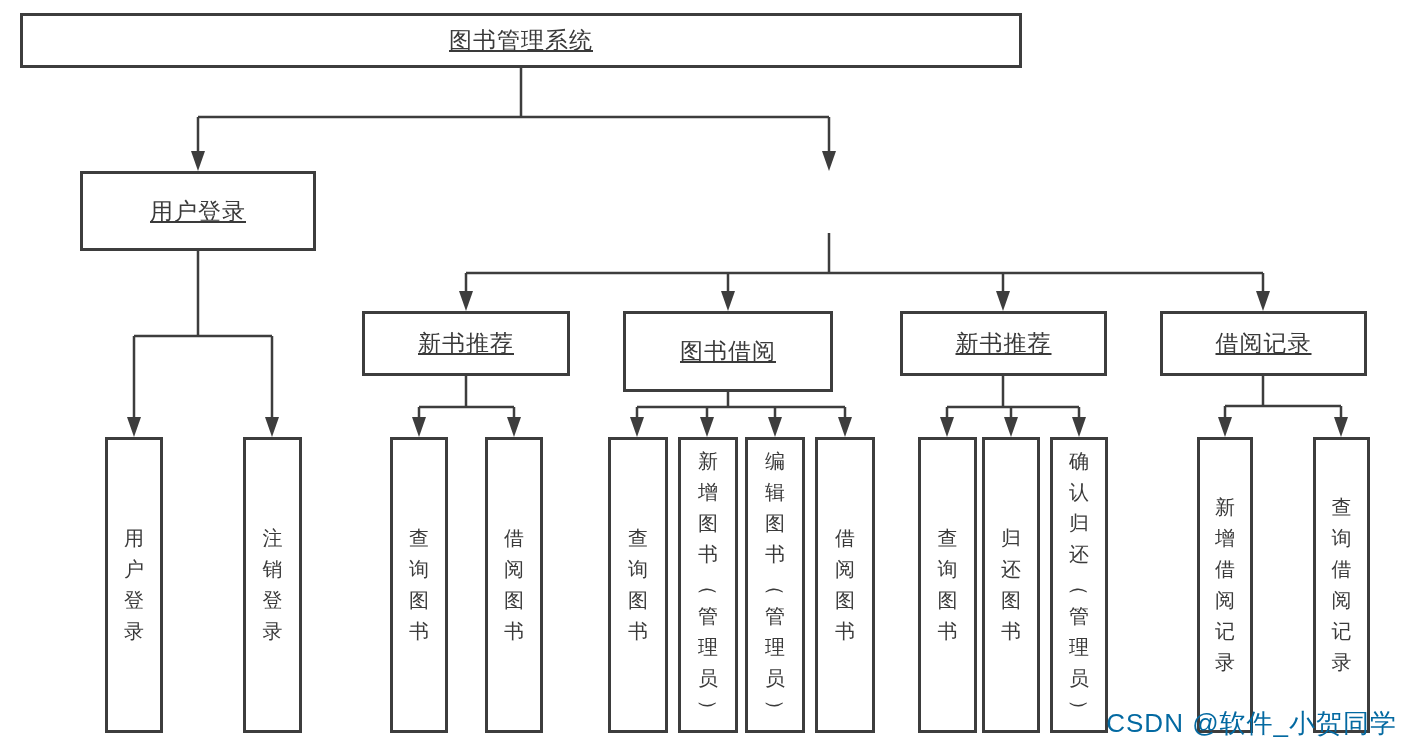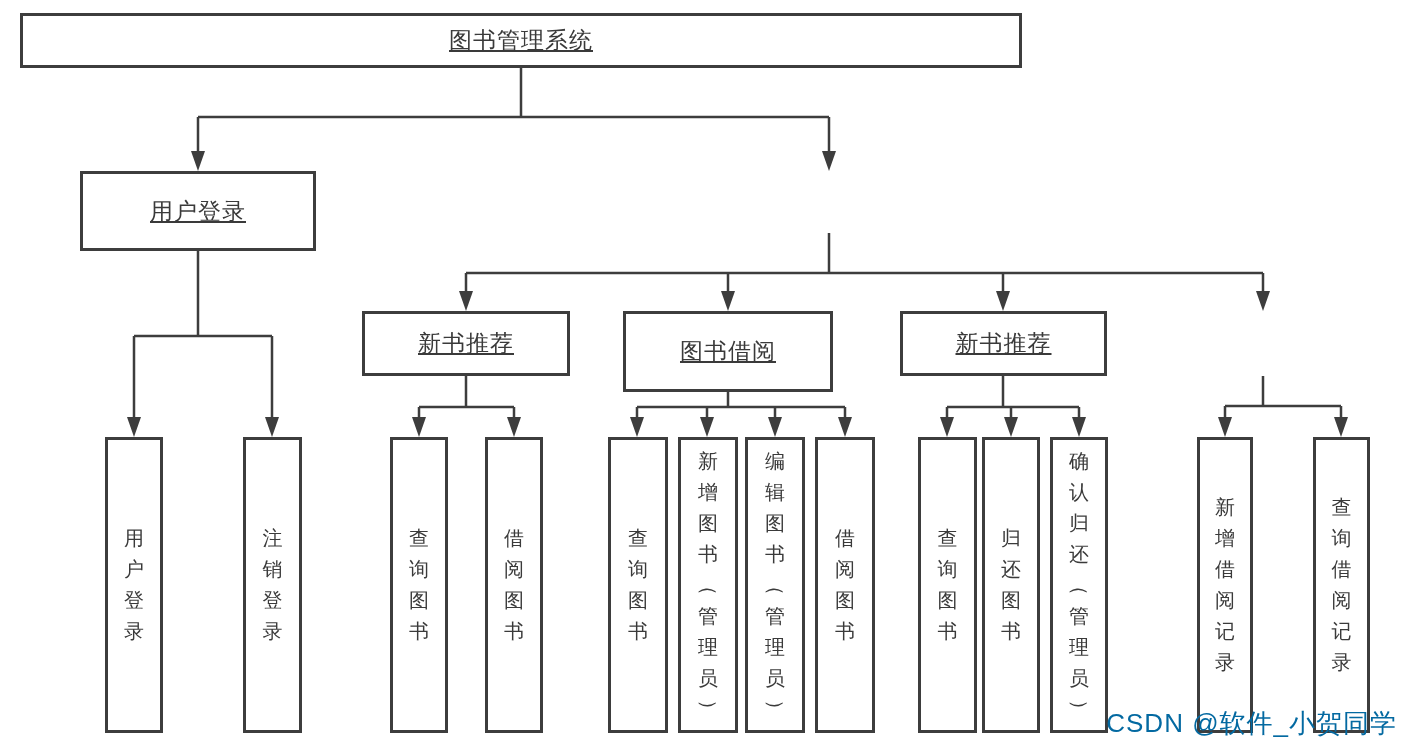--- a/index.html
+++ b/index.html
@@ -102,20 +102,23 @@
 
   <div class="node h" style="left:362px;top:311px;width:208px;height:65px">
     <span>新书推荐</span>
   </div>
   <div class="node h" style="left:623px;top:311px;width:210px;height:81px">
     <span>图书借阅</span>
   </div>
   <div class="node h" style="left:900px;top:311px;width:207px;height:65px">
     <span>新书推荐</span>
   </div>
+  <div class="node h" style="left:1160px;top:311px;width:207px;height:65px">
+    <span>借阅记录</span>
+  </div>
 
   <div class="node leaf" style="left:105px;top:437px;width:58px">
     <div class="vtext">
         <span>用</span>
         <span>户</span>
         <span>登</span>
         <span>录</span>
       </div>
   </div>
   <div class="node leaf" style="left:243px;top:437px;width:59px">

